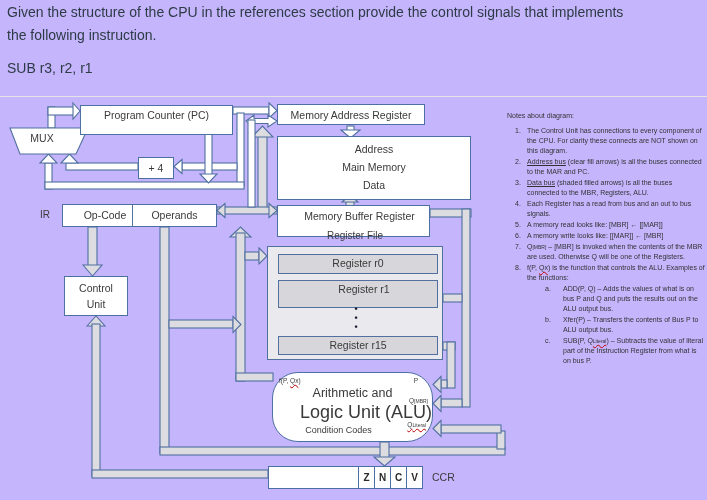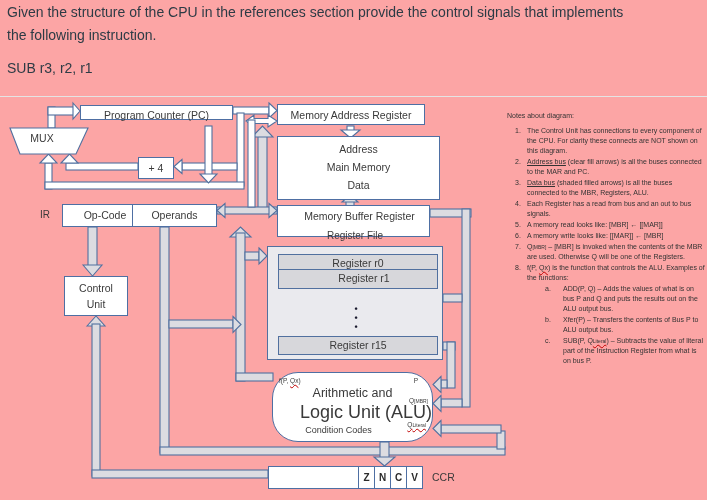--- a/index.html
+++ b/index.html
@@ -1,16 +1,16 @@
 <!DOCTYPE html>
 <html><head>
 <meta charset="utf-8">
 <style>
   html,body{margin:0;padding:0;background:#fff;}
-  .page{position:relative;width:707px;height:500px;background:#fca5a5;font-family:"Liberation Sans",sans-serif;overflow:hidden;}
+  .page{position:relative;width:707px;height:500px;background:#c4b5fd;font-family:"Liberation Sans",sans-serif;overflow:hidden;}
   .qline{position:absolute;left:7px;color:#2d3b45;font-size:14px;white-space:nowrap;}
   .divider{position:absolute;left:0;top:96px;width:707px;height:1px;background:#e4e4e4;}
   .wiring{position:absolute;left:0;top:0;z-index:1;}
   .wiring .c{fill:#ffffff;stroke:#51709f;stroke-width:1.1;}
   .wiring .s{fill:#dcdce1;stroke:#51709f;stroke-width:1.1;}
   .box{position:absolute;z-index:2;background:#fff;border:1.4px solid #4e6fa3;box-sizing:border-box;
        color:#3a3a3a;font-size:10.5px;text-align:center;}
   .lbl{position:absolute;z-index:2;color:#3a3a3a;}
   .rf{position:absolute;z-index:2;background:#eaeaee;border:1.2px solid #51709f;box-sizing:border-box;}
   .reg{position:absolute;background:#d7d7db;border:1.2px solid #51709f;box-sizing:border-box;
@@ -142,50 +142,50 @@
     </g>
     <g>
       <rect class="c" x="347" y="126" width="7" height="6"></rect>
       <polygon class="c" points="341,130 350.5,138 360,130"></polygon>
     </g>
     <g>
       <polygon class="c" points="10,128 88,128 76,154 20,154"></polygon>
     </g>
   </svg>
 
-  <div class="box" style="left:80px;top:105px;width:153px;height:15px;line-height:19px;">Program Counter (PC)</div>
+  <div class="box" style="left:80px;top:105px;width:153px;height:30px;line-height:19px;">Program Counter (PC)</div>
 
   <div class="lbl" style="left:12px;top:132px;width:60px;text-align:center;font-size:10.5px;z-index:3;">MUX</div>
 
   <div class="box" style="left:138px;top:157px;width:36px;height:22px;line-height:20px;">+ 4</div>
 
   <div class="lbl" style="left:40px;top:209px;font-size:10px;">IR</div>
   <div class="box" style="left:62px;top:204px;width:86px;height:23px;line-height:21px;">Op-Code</div>
   <div class="box" style="left:132px;top:204px;width:85px;height:23px;line-height:21px;">Operands</div>
 
   <div class="box" style="left:64px;top:276px;width:64px;height:40px;padding-top:3px;line-height:16px;">
     <div>Control</div>
     <div>Unit</div>
   </div>
 
   <div class="box" style="left:277px;top:104px;width:148px;height:21px;line-height:20px;">Memory Address Register</div>
 
-  <div class="box" style="left:277px;top:136px;width:163px;height:64px;line-height:18px;padding-top:3px;">
+  <div class="box" style="left:277px;top:136px;width:194px;height:64px;line-height:18px;padding-top:3px;">
     <div>Address</div>
     <div>Main Memory</div>
     <div>Data</div>
   </div>
 
   <div class="box" style="left:277px;top:205px;width:153px;height:32px;line-height:20px;padding-left:12px;">Memory Buffer Register</div>
 
   <div class="lbl" style="left:267px;top:230px;width:176px;text-align:center;font-size:10px;">Register File</div>
 
   <div class="rf" style="left:267px;top:246px;width:176px;height:114px;">
     <div class="reg" style="left:10px;top:7px;width:160px;height:20px;text-align:center;">Register r0</div>
-    <div class="reg" style="left:10px;top:22px;width:160px;height:20px;padding-left:12px;">Register r1</div>
+    <div class="reg" style="left:10px;top:33px;width:160px;height:28px;padding-left:12px;">Register r1</div>
     <div class="dots">
       <div>•</div>
       <div>•</div>
       <div>•</div>
     </div>
     <div class="reg" style="left:10px;top:89px;width:160px;height:19px;line-height:16px;">Register r15</div>
   </div>
 
   <div class="box alu-box" style="left:272px;top:372px;width:161px;height:70px;">
     <div class="tiny" style="left:6px;top:4px;"><span>f(P, </span><span class="squig">Qx</span><span>)</span></div>

